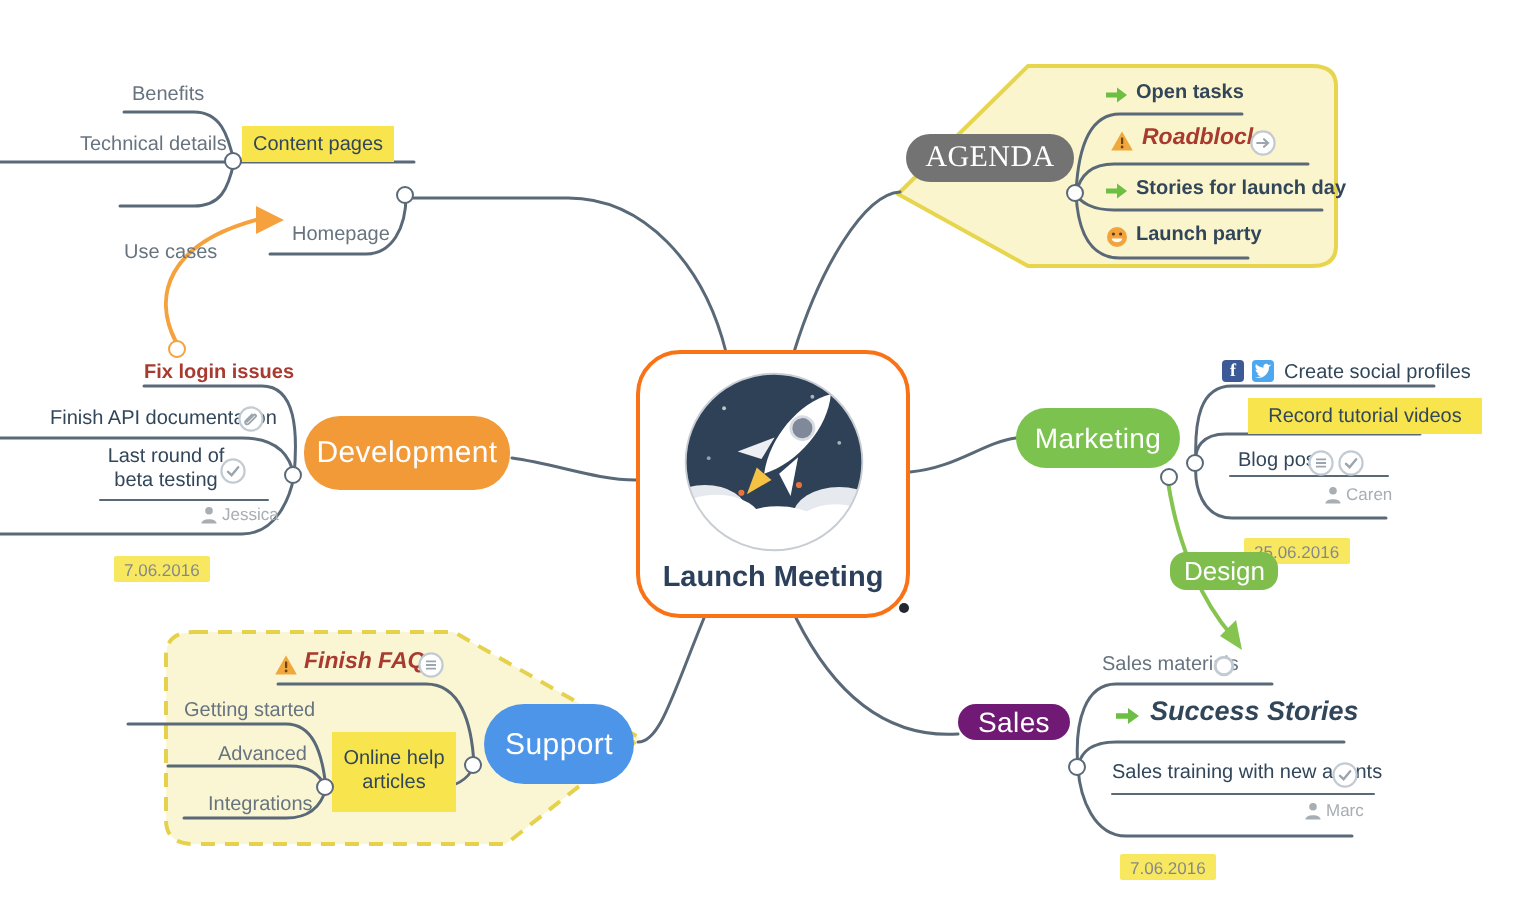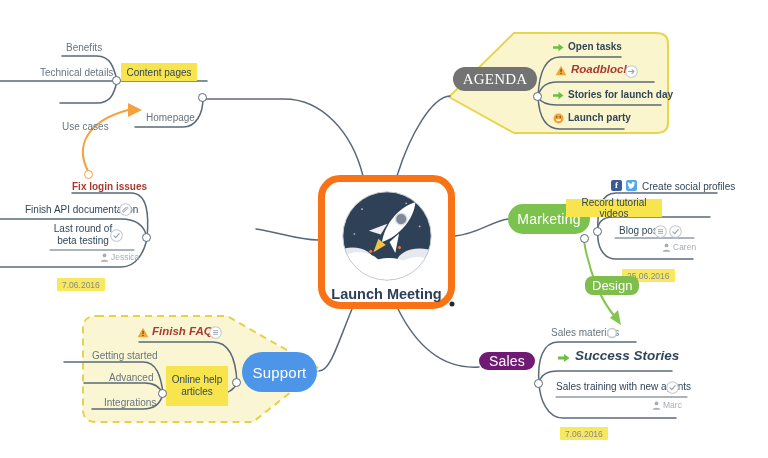--- a/index.html
+++ b/index.html
@@ -15,21 +15,21 @@
   .ital{font-style:italic;}
   .hl{position:absolute;background:#F8E54E;display:flex;align-items:center;justify-content:center;
       font-size:10px;font-weight:normal;color:#32465A;text-align:center;}
   .datebox{position:absolute;background:#F8E860;color:#85898D;font-size:8.5px;
            padding:1.5px 5px;border-radius:1px;margin-top:28px;}
   .assignee{position:absolute;font-size:8.5px;color:#A7AEB4;}
   .jdot{position:absolute;width:9px;height:9px;border-radius:50%;background:#fff;
         border:1.5px solid #5A6978;box-sizing:border-box;}
   .icon{position:absolute;display:inline-flex;}
   .center-node{position:absolute;left:318px;top:175px;width:137px;height:134px;background:#fff;
-               border:7px solid #f97316;border-radius:22px;box-sizing:border-box;
+               border:2px solid #f97316;border-radius:22px;box-sizing:border-box;
                display:flex;flex-direction:column;align-items:center;}
   .center-title{font-size:14.5px;font-weight:bold;color:#2C405C;margin-top:2px;}
   .badge{position:absolute;background:#7FBE4D;color:#fff;font-size:13px;
          padding:2px 7px;border-radius:8px;}
 </style>
 </head>
 <body>
 
 <div id="canvas">
 
@@ -88,20 +88,23 @@
     <g>
       <path d="M584,241 C587,260 591,272 597,287 C603,301 610,311 616,318" fill="none" stroke="#86C450" stroke-width="2" stroke-linecap="round"></path>
       <polygon points="610,318 618,310 621,325" fill="#86C450"></polygon>
     </g>
 
     <circle cx="452" cy="304" r="2.5" fill="#23282E"></circle>
   </svg>
 
   <div class="node" style="left:453px;top:67px;width:84px;height:24px;background:#737373;border-radius:18px;font-size:15px;font-family:Liberation Serif, serif;">
     <span>AGENDA</span>
+  </div>
+  <div class="node" style="left:152px;top:208px;width:103px;height:37px;background:#F19A37;border-radius:18px;font-size:15px;">
+    <span>Development</span>
   </div>
   <div class="node" style="left:508px;top:204px;width:82px;height:30px;background:#7CC24E;border-radius:15px;">
     <span>Marketing</span>
   </div>
   <div class="node" style="left:242px;top:352px;width:75px;height:40px;background:#4D95E9;border-radius:20px;font-size:15px;">
     <span>Support</span>
   </div>
   <div class="node" style="left:479px;top:352px;width:56px;height:18px;background:#701a75;border-radius:15px;">
     <span>Sales</span>
   </div>
@@ -214,21 +217,21 @@
 
   <span class="icon" style="left:611px;top:180px;width:11px;height:11px;background:#3C5A96;border-radius:2px;align-items:center;justify-content:center;">
     <span style="color:#fff;font-size:9px;font-weight:bold;font-family:'Liberation Serif',serif;line-height:11px;">f</span>
     </span>
   <span class="icon" style="left:626px;top:180px;width:11px;height:11px;background:#4FA8EE;border-radius:2px;">
     <svg width="11" height="11" viewBox="0 0 10 10">
         <path d="M1.2,7.6 C2.2,8.2 3.6,8.3 4.9,7.7 C7.1,6.7 7.8,4.6 7.7,3.2 L8.8,2.1 L7.6,2.4 C7.2,1.6 6.2,1.4 5.6,2 C5.2,2.4 5.1,3 5.3,3.5 C3.9,3.4 2.6,2.8 1.8,1.8 C1.3,2.8 1.6,3.9 2.5,4.5 L1.6,4.3 C1.7,5.2 2.3,5.9 3.2,6.1 L2.3,6.2 C2.7,6.9 3.4,7.3 4.2,7.3 C3.3,7.8 2.2,7.9 1.2,7.6 Z" fill="#fff"></path>
       </svg>
     </span>
   <div class="t" style="left:642px;top:181px;color:#32465A;">Create social profiles</div>
-  <div class="hl" style="left:566px;top:199px;width:96px;height:18px;">
+  <div class="hl" style="left:624px;top:199px;width:117px;height:18px;">
     <span>Record tutorial videos</span>
   </div>
   <div class="t" style="left:619px;top:225px;color:#32465A;">Blog posts</div>
   <span class="icon" style="left:654px;top:225px;">
     <svg width="13" height="13" viewBox="0 0 13 13">
         <circle cx="6.5" cy="6.5" r="5.8" fill="#fff" stroke="#C3CBD2" stroke-width="1.1"></circle>
         <path d="M4,4.7 H9 M4,6.5 H9 M4,8.3 H9" stroke="#9AA5AE" stroke-width=".9"></path>
       </svg>
     </span>
   <span class="icon" style="left:669px;top:225px;">

